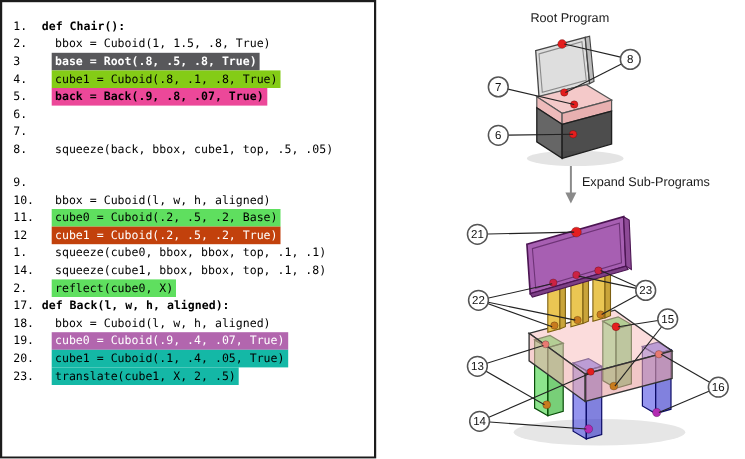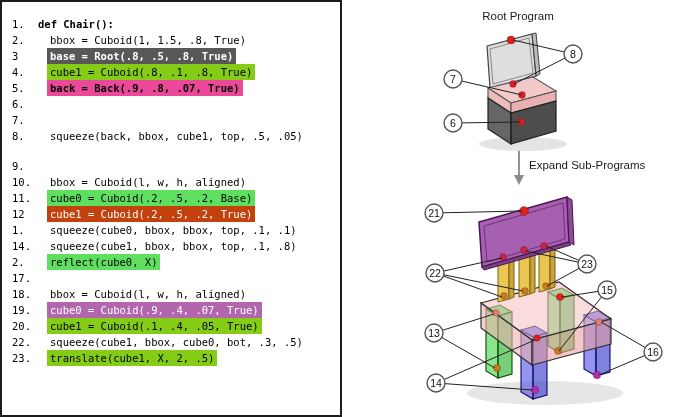--- a/index.html
+++ b/index.html
@@ -15,21 +15,21 @@
   .num{width:23px;flex:none;}
   .code{padding:0 3px;white-space:pre;}
   .code.ind{margin-left:12px;}
   .code.def{font-weight:bold;}
   .code.hl-darkgray{background:#58585b;color:#fff;font-weight:bold;}
   .code.hl-lightgray{background:#ec4899;color:#000;font-weight:bold;}
   .code.hl-pink{background:#84cc16;color:#000;}
   .code.hl-green{background:#5fdf5f;color:#000;}
   .code.hl-blue{background:#c2410c;color:#fff;}
   .code.hl-purple{background:#b266ae;color:#fff;}
-  .code.hl-yellow{background:#84cc16;color:#000;}
+  .code.hl-yellow{background:#14b8a6;color:#000;}
   
   #figure-svg{position:absolute;left:342px;top:0;}
   .title{font-family:"Liberation Sans",sans-serif;font-size:11.5px;fill:#1a1a1a;}
   .callout-line{stroke:#222;stroke-width:1;}
   .callout-circle{fill:#fff;stroke:#555;stroke-width:1.4;}
   .callout-num{font-family:"Liberation Sans",sans-serif;font-size:10.5px;fill:#111;
                text-anchor:middle;}
 </style>
 </head>
 <body>
@@ -90,36 +90,33 @@
         <div class="cl">
           <span class="num">14.</span>
           <span class="code ind">squeeze(cube1, bbox, bbox, top, .1, .8)</span>
         </div>
         <div class="cl">
           <span class="num">2.</span>
           <span class="code hl-green ind">reflect(cube0, X)</span>
         </div>
         <div class="cl">
           <span class="num">17.</span>
+          <span class="code def">def Back(l, w, h, aligned):</span>
         </div>
         <div class="cl">
           <span class="num">18.</span>
           <span class="code ind">bbox = Cuboid(l, w, h, aligned)</span>
         </div>
         <div class="cl">
           <span class="num">19.</span>
           <span class="code hl-purple ind">cube0 = Cuboid(.9, .4, .07, True)</span>
         </div>
         <div class="cl">
           <span class="num">20.</span>
           <span class="code hl-yellow ind">cube1 = Cuboid(.1, .4, .05, True)</span>
-        </div>
-        <div class="cl">
-          <span class="num">22.</span>
-          <span class="code ind">squeeze(cube1, bbox, cube0, bot, .3, .5)</span>
         </div>
         <div class="cl">
           <span class="num">23.</span>
           <span class="code hl-yellow ind">translate(cube1, X, 2, .5)</span>
         </div>
       </div>
   </div>
 
   <svg id="figure-svg" width="335" height="417" viewBox="342 0 335 417" xmlns="http://www.w3.org/2000/svg">
 

